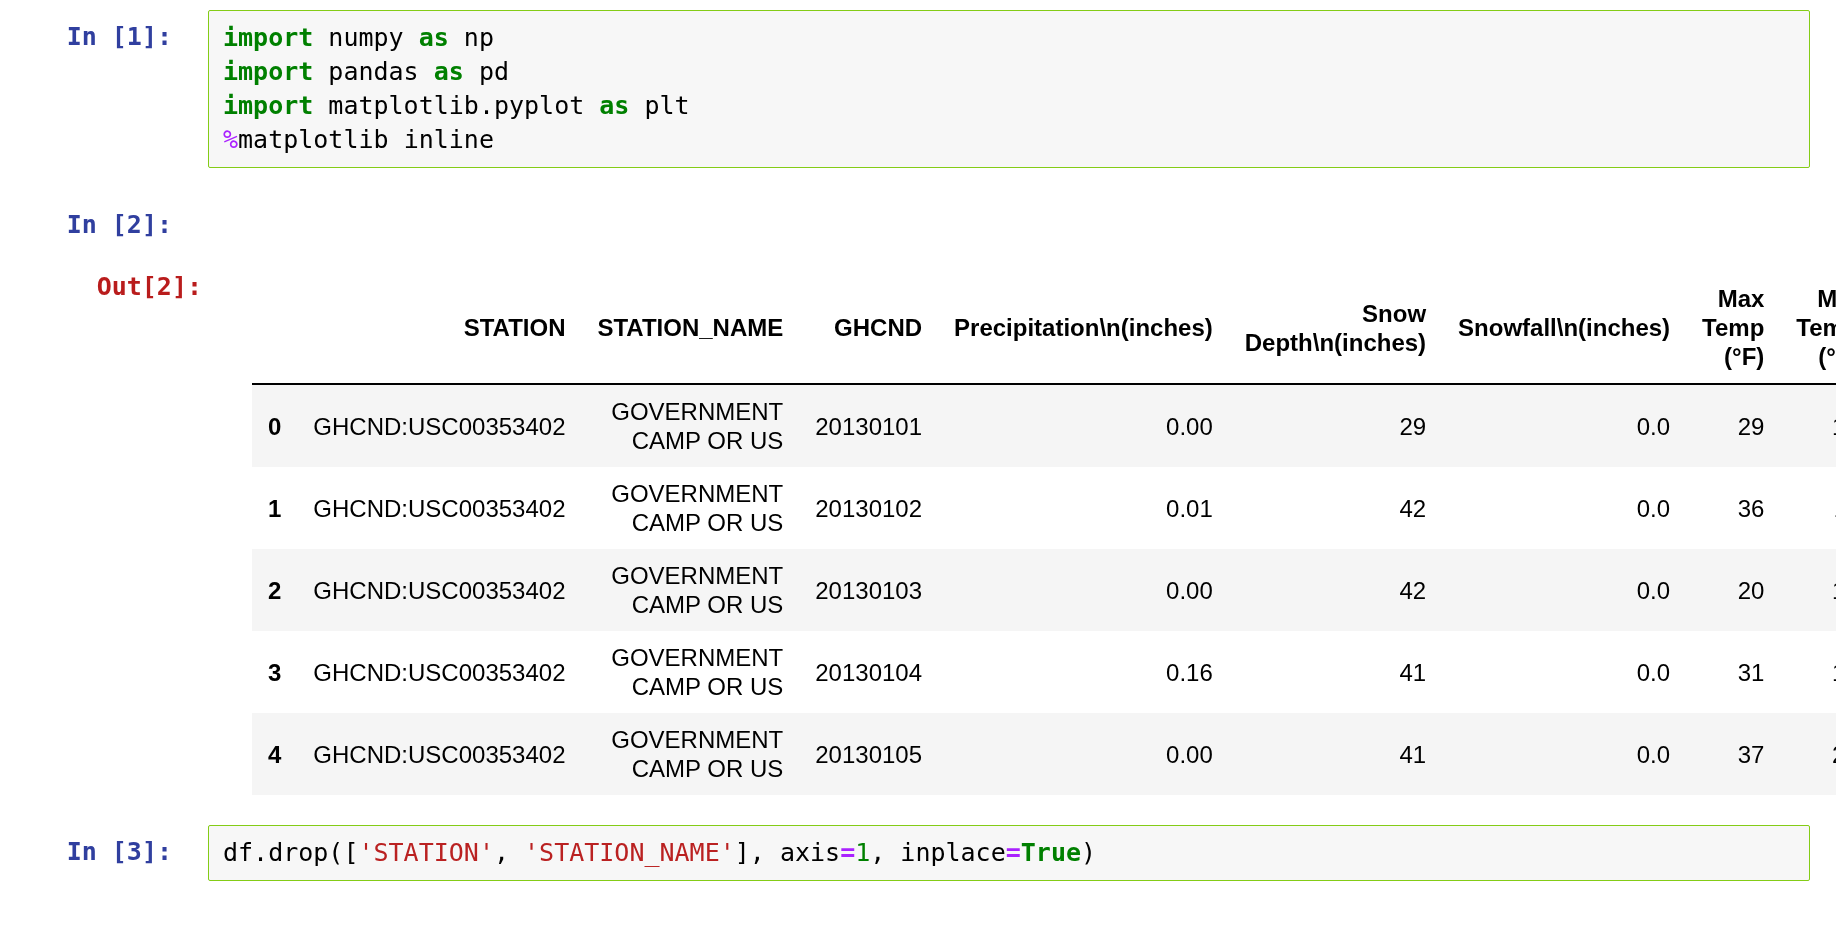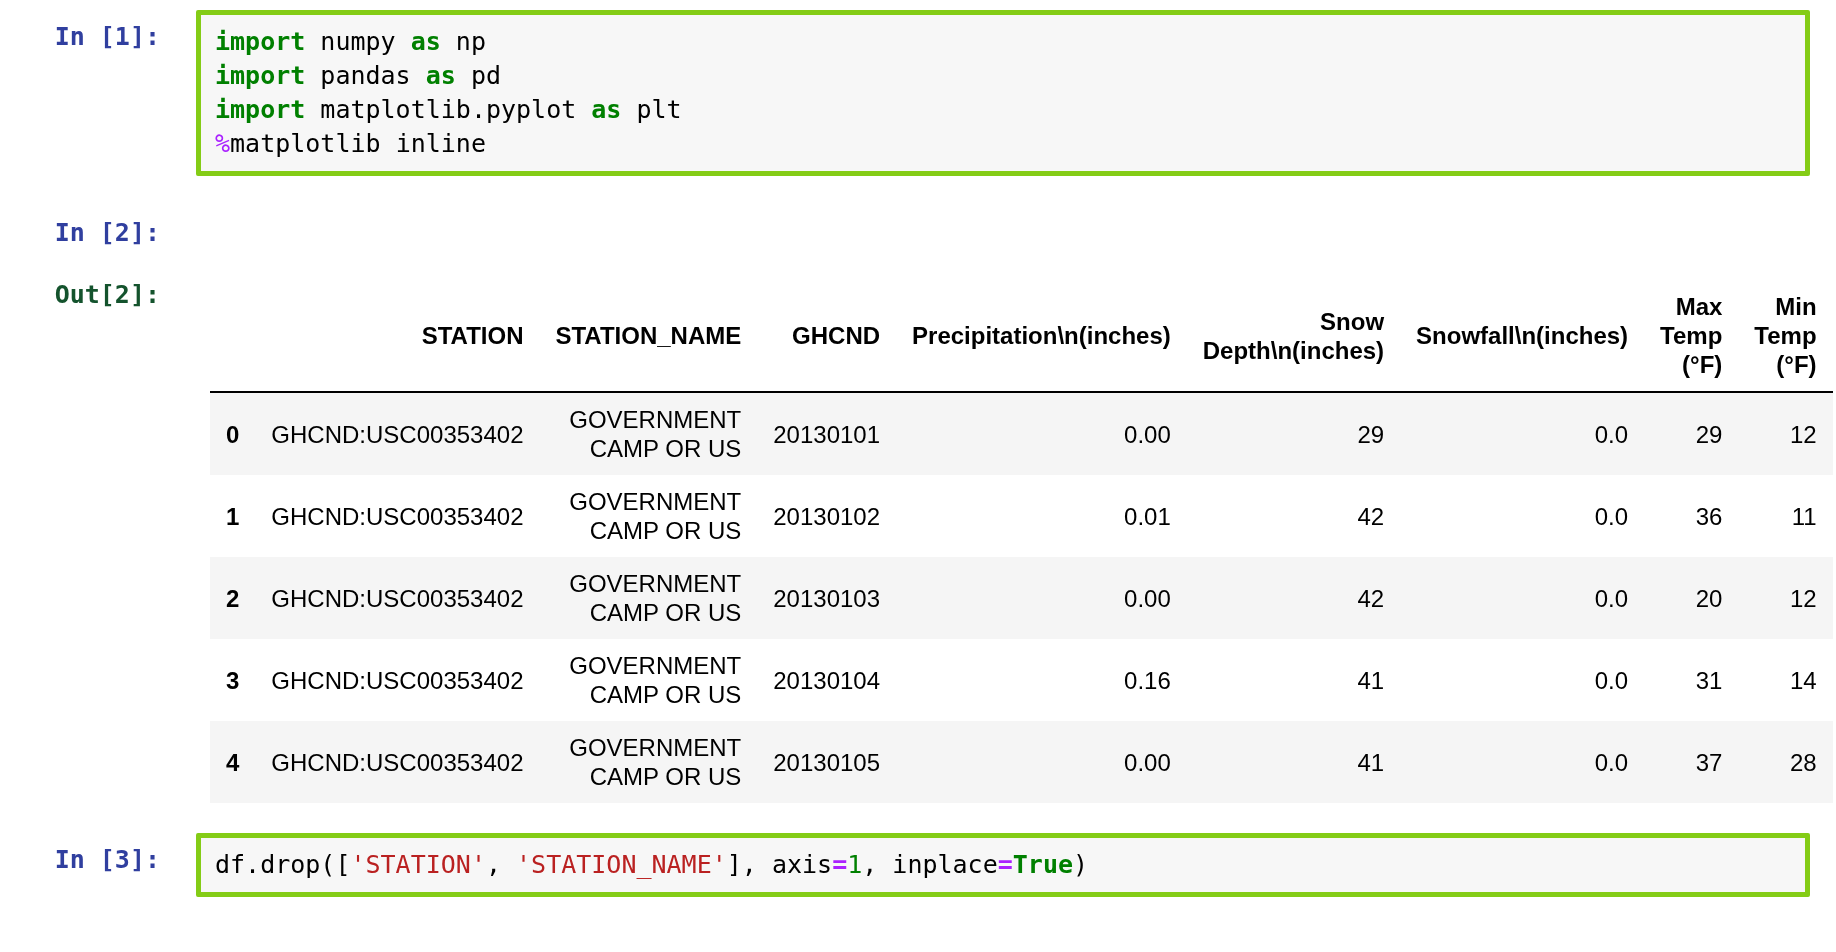--- a/index.html
+++ b/index.html
@@ -6,21 +6,21 @@
   html, body {
     margin: 0;
     padding: 0;
     background: #ffffff;
     width: 1836px;
     height: 952px;
     overflow: hidden;
     font-family: "Liberation Sans", sans-serif;
     color: #000;
   }
-  .notebook { padding: 10px 26px 0 4px; }
+  .notebook { padding: 10px 26px 0 16px; }
 
   .cell-row {
     display: flex;
     align-items: flex-start;
     margin-bottom: 30px;
   }
   .output-row { margin-top: -12px; }
 
   .prompt {
     flex: 0 0 192px;
@@ -28,27 +28,27 @@
     text-align: right;
     padding: 10px 36px 0 0;
     font-family: "DejaVu Sans Mono", "Liberation Mono", monospace;
     font-size: 25px;
     font-weight: bold;
     white-space: nowrap;
     line-height: 34px;
     user-select: none;
   }
   .in-prompt  { color: #303F9F; }
-  .out-prompt { color: #14532d; }
+  .out-prompt { color: #b91c1c; margin-left: 30px; }
 
   .cell-body { flex: 1 1 auto; min-width: 0; }
 
   .input-area {
     background: #f7f7f7;
-    border: 5px solid #84cc16;
+    border: 1px solid #84cc16;
     border-radius: 2px;
     padding: 10px 14px;
   }
   pre.code {
     margin: 0;
     font-family: "DejaVu Sans Mono", "Liberation Mono", monospace;
     font-size: 25px;
     line-height: 34px;
     color: #000;
   }

